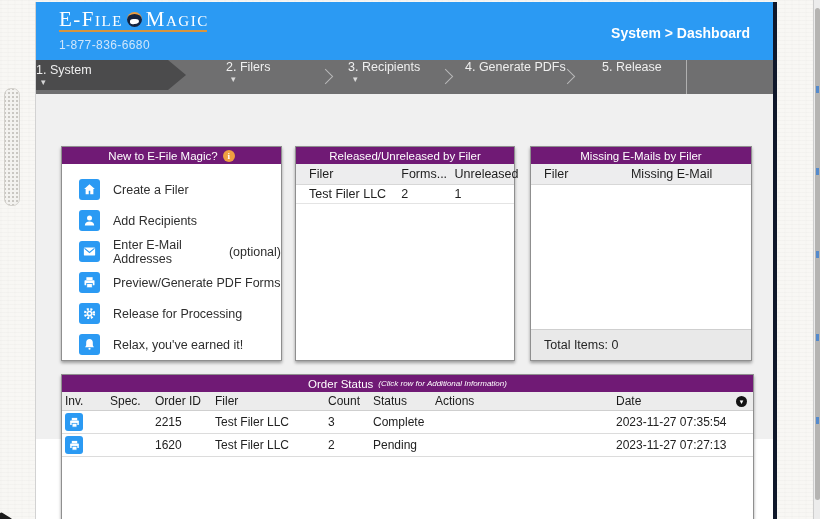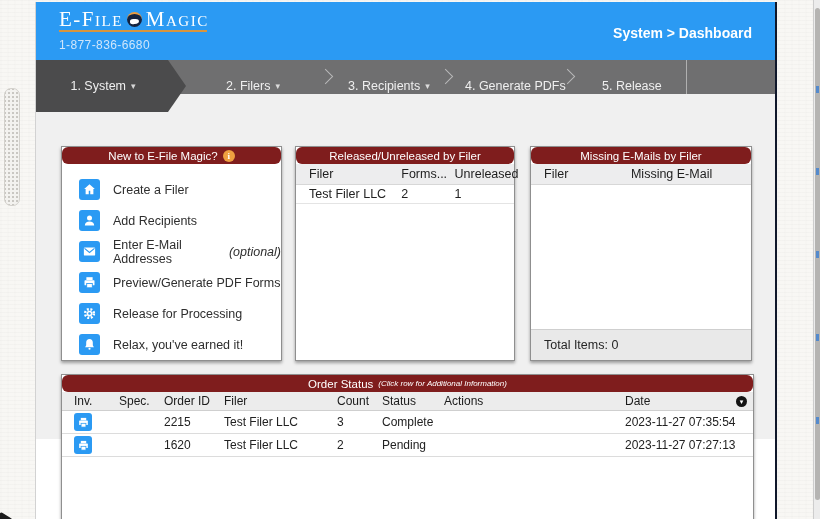--- a/index.html
+++ b/index.html
@@ -12,85 +12,85 @@
                 repeating-linear-gradient(90deg, rgba(0,0,0,.008) 0 2px, transparent 2px 7px), #f8f7f4; }
   .binding-strip { position:absolute; left:4px; top:88px; width:16px; height:118px;
      border:1px solid #d3d1cc; border-radius:7px; background:#f3f2ef;
      background-image:radial-gradient(#c9c7c2 0.8px, transparent 0.9px);
      background-size:4px 4px; background-position:2px 2px; }
   .corner-mark { position:absolute; left:-2px; bottom:-3px; width:14px; height:7px;
      background:#1c1c1c; transform:rotate(32deg); border-radius:2px; }
 
   
   .window { position:absolute; left:35px; top:2px; width:742px; height:517px;
-     background:#fff; border-left:1px solid #d2d2d2; border-right:2px solid #0f172a; }
+     background:#fff; border-left:1px solid #d2d2d2; border-right:4px solid #0f172a; }
   .gray-band { position:absolute; left:0; top:92px; width:100%; height:345px; background:#f0f0f0; }
 
   
   .app-header { position:absolute; left:0; top:0; width:100%; height:58px; background:#2b9af3; }
   .logo { position:absolute; left:23px; top:7px; cursor:pointer; }
   .logo-row { display:flex; align-items:center; gap:4px;
      font-family:"Liberation Serif", serif; font-variant:small-caps;
      font-size:21px; letter-spacing:1.5px; color:#fff; line-height:20px; }
   .globe { width:15px; height:15px; border-radius:50%; background:#15233f; position:relative; overflow:hidden;
      border-top:2px solid #ec9c3e; }
   .globe::before { content:""; position:absolute; left:3px; top:5px; width:9px; height:5px;
      background:#fff; border-radius:45% 55% 60% 40%; transform:rotate(-6deg); }
   .logo-underline { height:2px; background:#d8953e; width:148px; margin-top:1px; }
   .logo-phone { font-size:12px; color:#cfe6fb; margin-top:6px; letter-spacing:.4px; }
   .breadcrumb { position:absolute; right:23px; top:23px; color:#fff; font-size:14px; font-weight:bold; }
 
   
   .navbar { position:absolute; left:0; top:58px; width:100%; height:34px; background:#6f6f70;
      color:#efefef; font-size:12.5px; }
-  .nav-item { position:absolute; top:0; height:52px; display:flex; align-items:center; cursor:pointer; white-space:nowrap; }
+  .nav-item { position:absolute; top:0; height:30px; display:flex; cursor:pointer; white-space:nowrap;flex-direction:column; }
   .nav-active { left:0; width:150px; background:#4b4b4c; justify-content:center; padding-right:16px;
      clip-path:polygon(0 0, 132px 0, 150px 50%, 132px 100%, 0 100%); }
   .caret { font-size:9px; margin-left:5px; opacity:.85; }
   .nav-chev { position:absolute; top:11px; width:11px; height:11px;
      border-top:1px solid rgba(255,255,255,.5); border-right:1px solid rgba(255,255,255,.5);
      transform:rotate(45deg); }
   .nav-vline { position:absolute; left:650px; top:0; width:1px; height:34px; background:rgba(255,255,255,.45); }
 
   
   .panel { position:absolute; background:#fff; border:1px solid #8f8f8f;
      box-shadow:0 2px 3px rgba(0,0,0,.35); display:flex; flex-direction:column; }
-  .panel-hd { height:17px; background:#7f1d1d; color:#fff; font-size:11.5px;
-     display:flex; align-items:center; justify-content:center; gap:5px; flex:0 0 auto;border-radius:6px; }
+  .panel-hd { height:17px; background:#701a75; color:#fff; font-size:11.5px;
+     display:flex; align-items:center; justify-content:center; gap:5px; flex:0 0 auto; }
   .p-left   { left:25px;  top:144px; width:221px; height:215px; }
   .p-mid    { left:259px; top:144px; width:220px; height:215px; }
   .p-right  { left:494px; top:144px; width:222px; height:215px; }
   .p-orders { left:25px;  top:372px; width:693px; height:146px; border-bottom:none; overflow:hidden; }
 
   .info-badge { width:12px; height:12px; border-radius:50%; background:#ee9f40; color:#fff;
      font:bold 9px "Liberation Serif", serif; display:flex; align-items:center; justify-content:center; }
 
   .gs-list { padding:10px 0 0 17px; }
   .gs-item { height:31px; display:flex; align-items:center; gap:13px; cursor:pointer; }
   .blue-ic { width:21px; height:21px; border-radius:3px; background:#2b9af3; flex:0 0 auto;
      display:flex; align-items:center; justify-content:center; }
   .blue-ic svg { width:15px; height:15px; }
   .gs-label { font-size:12.5px; color:#2e2e2e; }
-  .gs-suffix { font-size:12.5px; color:#2e2e2e; font-style:italic; margin-left:4px; }
+  .gs-suffix { font-size:12.5px; color:#2e2e2e; margin-left:4px; }
 
   .tbl-colhead { background:#ededee; border-bottom:1px solid #d7d7d7; height:21px;
      display:grid; align-items:center; font-size:12.5px; color:#1e1e1e; padding-left:13px; }
   .cols-3 { grid-template-columns:45% 26% 29%; }
   .cols-2 { grid-template-columns:42% 58%; }
   .tbl-row { height:19px; display:grid; align-items:center; font-size:12.5px; color:#222;
      padding-left:13px; border-bottom:1px solid #e4e4e4; cursor:pointer; }
   .tbl-body { flex:1 1 auto; background:#fff; }
   .panel-ft { flex:0 0 auto; height:31px; background:#e9e9e9; border-top:1px solid #cfcfcf;
      display:flex; align-items:center; justify-content:space-between; padding:0 13px; }
   .total-txt { font-size:12.5px; color:#262626; }
   .export-link { font-size:12.5px; color:#2e8fdf; cursor:pointer; }
 
   .orders-sub { font-size:8px; font-style:italic; font-weight:normal; }
   .ord-grid { display:grid; grid-template-columns:45px 45px 60px 113px 45px 62px 181px 1fr;
-     align-items:center; padding-left:12px; }
+     align-items:center; padding-left:3px; }
   .ord-colhead { background:#ececec; border-bottom:1px solid #cfcfcf; height:19px;
      font-size:12px; color:#1b1b1b; position:relative; }
   .ord-row { height:23px; font-size:12px; color:#222; border-bottom:1px solid #dcdcdc;
      background:#fff; cursor:pointer; }
   .ord-ic { width:18px; height:18px; border-radius:3px; background:#2b9af3;
      display:flex; align-items:center; justify-content:center; cursor:pointer; }
   .ord-ic svg { width:13px; height:13px; }
   .col-menu { position:absolute; right:6px; top:4px; width:11px; height:11px; border-radius:50%;
      background:#141414; color:#fff; font-size:7px; line-height:11px; text-align:center; cursor:pointer; }
 

